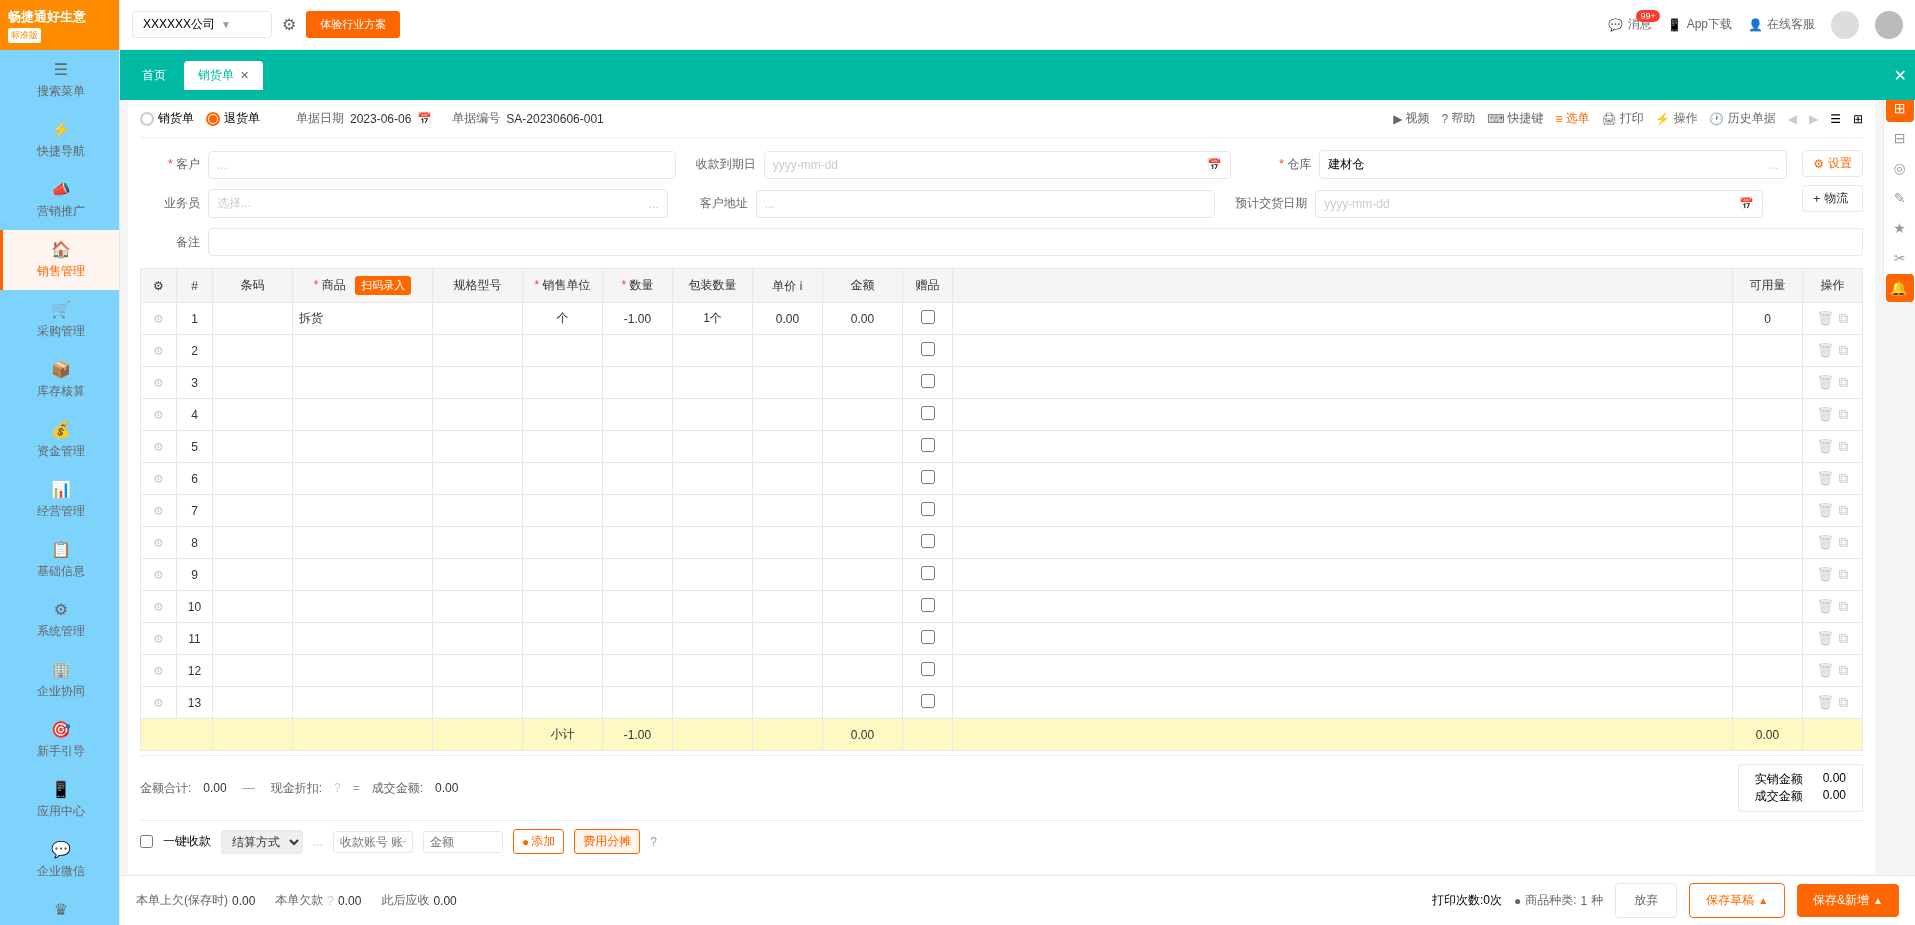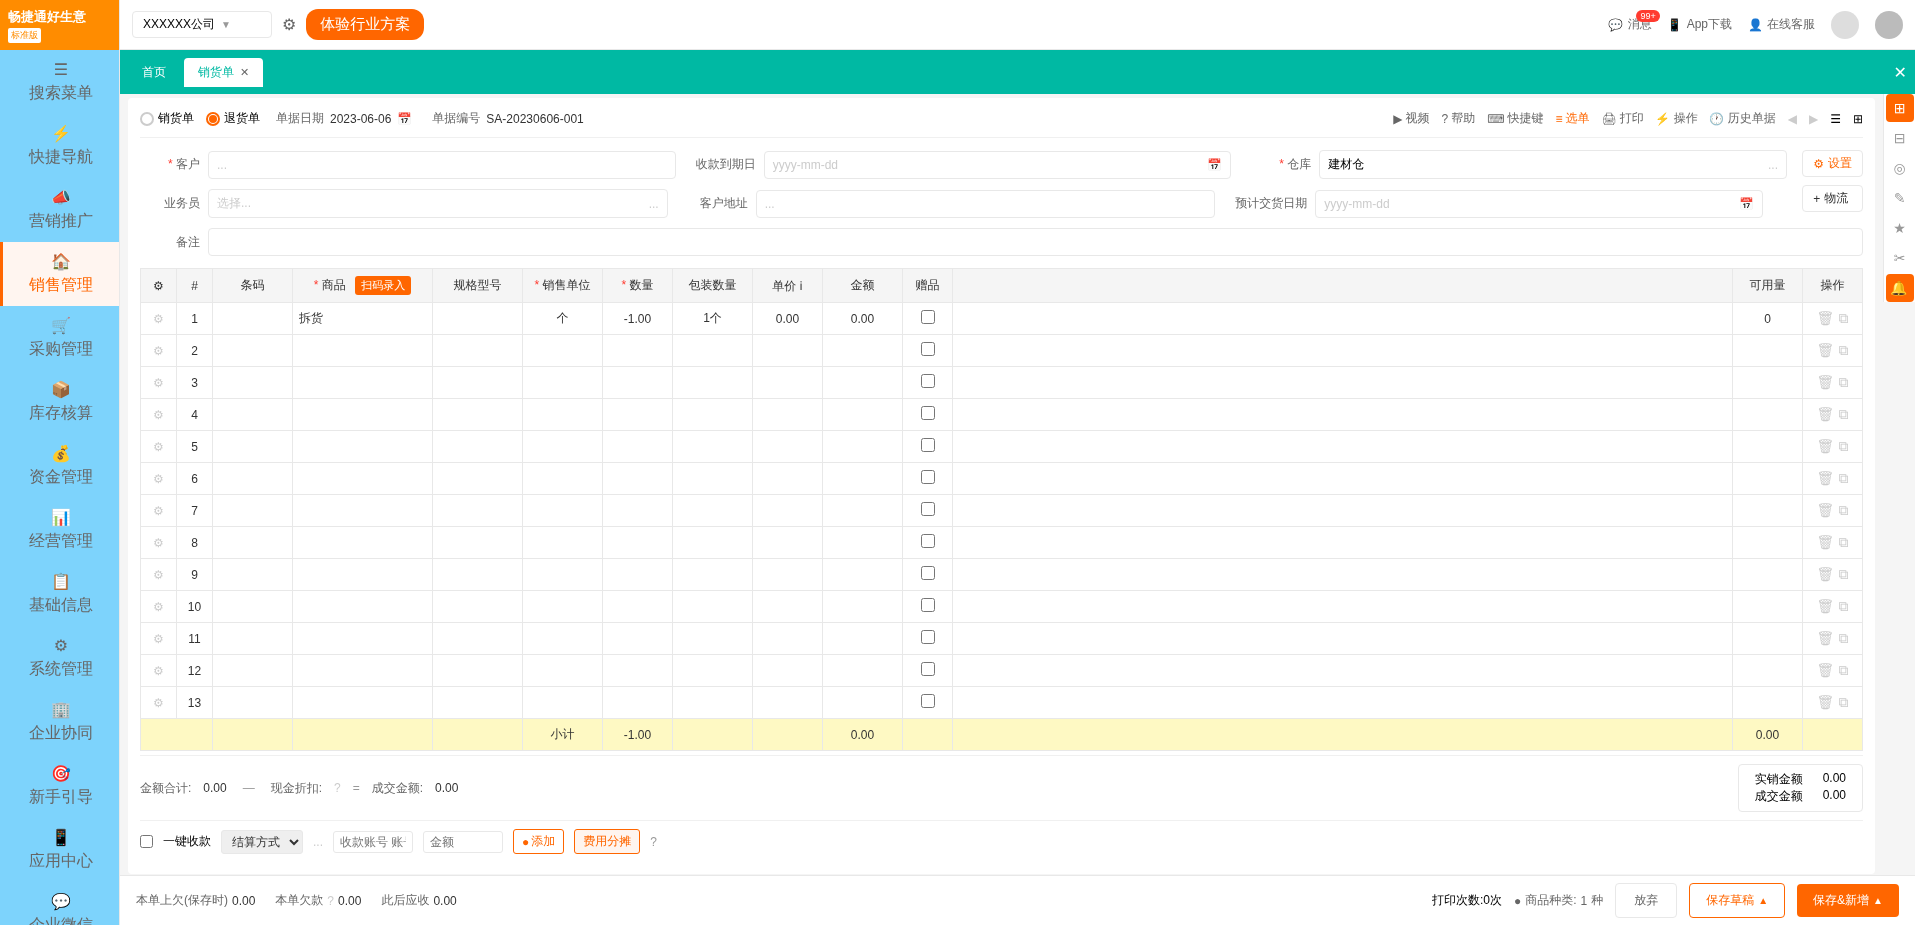--- a/index.html
+++ b/index.html
@@ -4,53 +4,53 @@
   <style>
     * { box-sizing: border-box; margin: 0; padding: 0; font-family: 'Microsoft YaHei', Arial, sans-serif; font-size: 12px; }
     body { width: 1915px; height: 925px; overflow: hidden; background: #f0f2f5; }
 
     
     .sidebar { position: fixed; left: 0; top: 0; width: 120px; height: 925px; background: #7dd3fc; border-right: 1px solid #e8e8e8; display: flex; flex-direction: column; z-index: 100; }
     .sidebar-logo { background: #ff8c00; padding: 10px 8px; display: flex; align-items: center; gap: 6px; min-height: 50px; }
     .sidebar-item { display: flex; flex-direction: column; align-items: center; padding: 10px 5px; cursor: pointer; color: #666; gap: 4px; border-left: 3px solid transparent; }
     .sidebar-item.active { background: #fff5f0; color: #ff6600; border-left-color: #ff6600; }
     .sidebar-item-icon { font-size: 16px; }
-    .sidebar-item-label { font-size: 16px; text-align: center; }
+    .sidebar-item-label { font-size: 12px; text-align: center; }
     .sidebar-bottom { margin-top: auto; padding: 10px; display: flex; justify-content: space-between; border-top: 1px solid #eee; }
 
     
     .header { position: fixed; left: 120px; top: 0; right: 0; height: 50px; background: #fff; border-bottom: 1px solid #e8e8e8; display: flex; align-items: center; padding: 0 12px; gap: 10px; z-index: 100; }
     .header-company { display: flex; align-items: center; gap: 6px; border: 1px solid #e8e8e8; border-radius: 4px; padding: 4px 10px; cursor: pointer; min-width: 140px; }
     .header-gear { color: #666; font-size: 16px; cursor: pointer; }
-    .header-trial-btn { background: #ff6600; color: #fff; border: none; border-radius: 12px; padding: 6px 14px; cursor: pointer; font-size: 15px; }
+    .header-trial-btn { background: #ff6600; color: #fff; border: none; border-radius: 3px; padding: 6px 14px; cursor: pointer; font-size: 11px; }
     .header-right { margin-left: auto; display: flex; align-items: center; gap: 16px; }
     .header-right-item { display: flex; align-items: center; gap: 4px; cursor: pointer; color: #666; position: relative; }
     .header-badge { position: absolute; top: -6px; right: -8px; background: #ff3b30; color: #fff; border-radius: 8px; font-size: 9px; padding: 1px 4px; }
     .header-avatar { width: 28px; height: 28px; background: #ddd; border-radius: 50%; }
 
     
-    .tab-bar { position: fixed; left: 120px; top: 50px; right: 0; height: 44px; background: #00b9a3; display: flex; align-items: center; padding: 0 8px; gap: 4px; z-index: 99; }
+    .tab-bar { position: fixed; left: 120px; top: 50px; right: 0; height: 50px; background: #00b9a3; display: flex; align-items: center; padding: 0 8px; gap: 4px; z-index: 99; }
     .tab-item { padding: 6px 14px; border-radius: 4px 4px 0 0; cursor: pointer; color: #fff; font-size: 13px; display: flex; align-items: center; gap: 6px; }
     .tab-item.home { background: transparent; }
     .tab-item.active { background: #fff; color: #00b9a3; }
     .tab-close { color: #666; font-size: 11px; cursor: pointer; }
     .tab-global-close { margin-left: auto; color: #fff; font-size: 16px; cursor: pointer; }
 
     
     .main { position: fixed; left: 120px; top: 90px; right: 0; bottom: 0; background: #f5f5f5; overflow-y: auto; }
     .content-area { background: #fff; margin: 8px; border-radius: 4px; padding: 12px; }
 
     
     .form-topbar { display: flex; align-items: center; gap: 16px; margin-bottom: 12px; padding-bottom: 10px; border-bottom: 1px solid #f0f0f0; }
     .radio-group { display: flex; align-items: center; gap: 12px; }
     .radio-item { display: flex; align-items: center; gap: 4px; cursor: pointer; }
     .radio-circle { width: 14px; height: 14px; border-radius: 50%; border: 2px solid #ccc; display: flex; align-items: center; justify-content: center; }
     .radio-circle.active { border-color: #ff6600; }
     .radio-dot { width: 8px; height: 8px; border-radius: 50%; background: #ff6600; }
-    .form-meta { display: flex; align-items: center; gap: 20px; }
+    .form-meta { display: flex; align-items: center; gap: 20px; margin-left: 20px; }
     .form-meta-item { display: flex; align-items: center; gap: 6px; color: #333; }
     .form-meta-label { color: #666; }
     .form-meta-value { color: #333; font-weight: 500; }
     .form-actions-top { margin-left: auto; display: flex; align-items: center; gap: 12px; }
     .form-action-link { color: #666; display: flex; align-items: center; gap: 3px; cursor: pointer; }
 
     
     .right-panel { position: fixed; right: 0; top: 90px; width: 32px; background: #fff; border-left: 1px solid #e8e8e8; display: flex; flex-direction: column; align-items: center; padding-top: 4px; gap: 2px; z-index: 50; }
     .right-panel-icon { width: 28px; height: 28px; display: flex; align-items: center; justify-content: center; cursor: pointer; color: #999; border-radius: 4px; font-size: 14px; }
     .right-panel-icon.active { background: #ff6600; color: #fff; }

